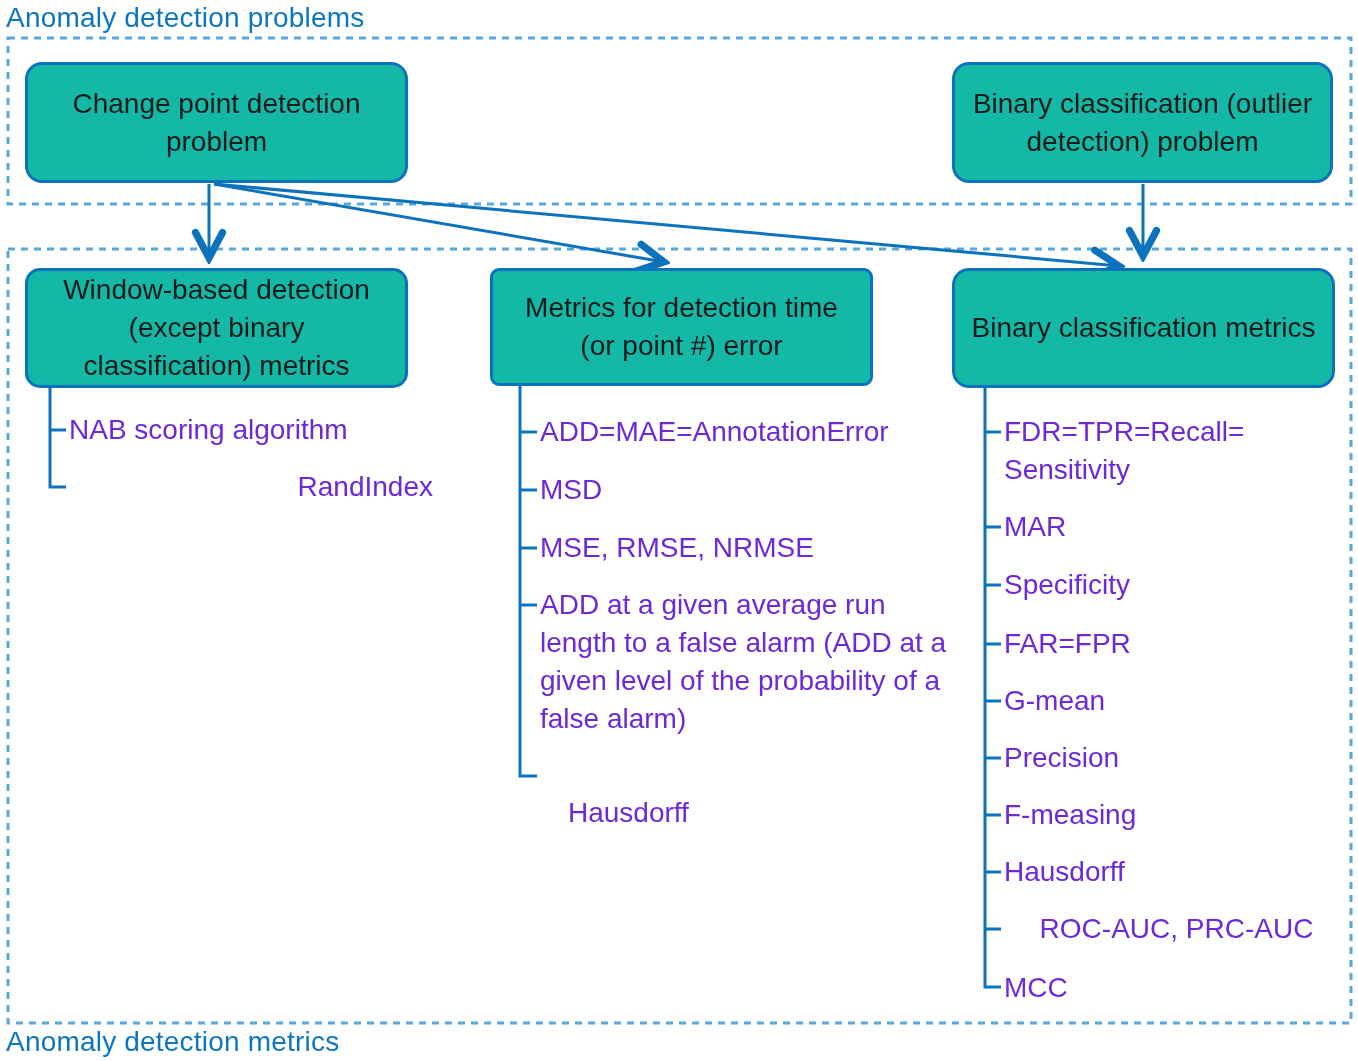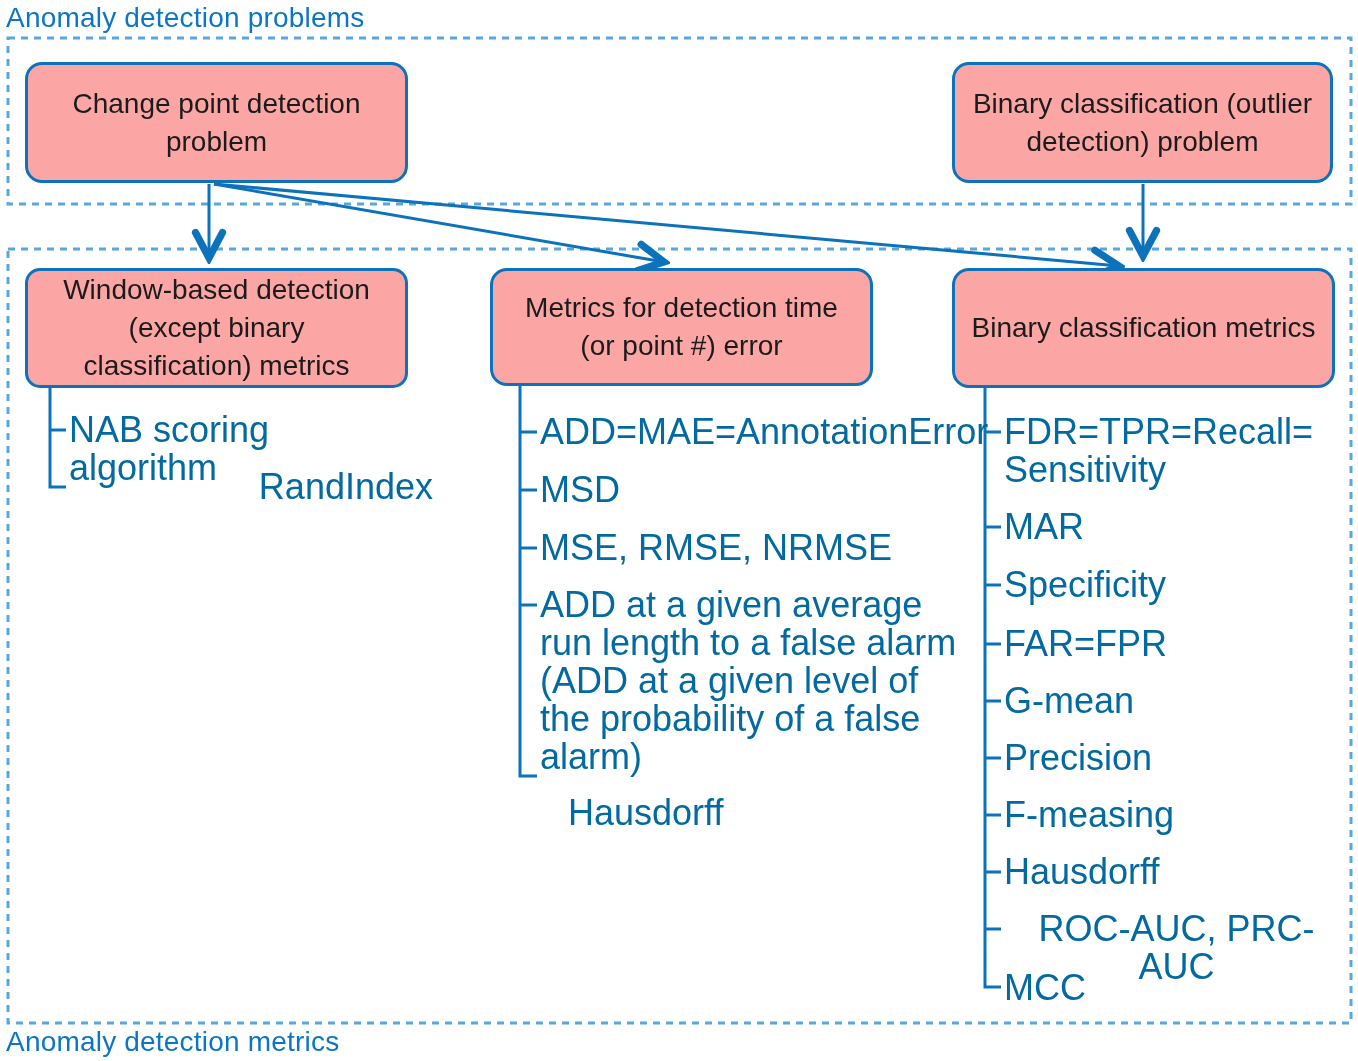--- a/index.html
+++ b/index.html
@@ -17,35 +17,35 @@
     font-weight:500;
     color:#0d76c3;
     white-space:nowrap;
     letter-spacing:0.2px;
   }
   .node{
     position:absolute;
     box-sizing:border-box;
     border:3px solid #0d72bc;
     border-radius:17px;
-    background:#fca5a5;
+    background:#14b8a6;
     display:flex;
     align-items:center;
     justify-content:center;
     text-align:center;
     font-size:28px;
     line-height:38px;
     padding:6px 14px;
     color:#1b1b1b;
   }
   .li{
     position:absolute;
-    font-size:36px;
+    font-size:28px;
     line-height:38px;
-    color:#0369a1;
+    color:#6d28d9;
   }
   svg.wires{position:absolute;left:0;top:0;}
 </style>
 </head>
 <body>
 
 <div class="canvas">
 
   <div class="group-label" style="left:6px;top:2px;">Anomaly detection problems</div>
   <div class="group-label" style="left:6px;top:1026px;">Anomaly detection metrics</div>
@@ -83,21 +83,21 @@
     <line x1="985" y1="758" x2="1001" y2="758" stroke="#0d72bc" stroke-width="3"></line>
     <line x1="985" y1="815" x2="1001" y2="815" stroke="#0d72bc" stroke-width="3"></line>
     <line x1="985" y1="872" x2="1001" y2="872" stroke="#0d72bc" stroke-width="3"></line>
     <line x1="985" y1="929" x2="1001" y2="929" stroke="#0d72bc" stroke-width="3"></line>
   </svg>
 
   <div class="node" style="left:25px;top:62px;width:383px;height:121px;">Change point detection problem</div>
   <div class="node" style="left:952px;top:62px;width:381px;height:121px;">Binary classification (outlier detection) problem</div>
 
   <div class="node" style="left:25px;top:268px;width:383px;height:120px;border-radius:15px;">Window-based detection (except binary classification) metrics</div>
-  <div class="node" style="left:490px;top:268px;width:383px;height:118px;">Metrics for detection time (or point #) error</div>
+  <div class="node" style="left:490px;top:268px;width:383px;height:118px;border-radius:9px;">Metrics for detection time (or point #) error</div>
   <div class="node" style="left:952px;top:268px;width:383px;height:120px;">Binary classification metrics</div>
 
   <div class="li" style="left:69px;top:411px;width:350px;">NAB scoring algorithm</div>
   <div class="li" style="left:83px;top:468px;width:350px;text-align:right;">RandIndex</div>
 
   <div class="li" style="left:540px;top:413px;width:425px;">ADD=MAE=AnnotationError</div>
   <div class="li" style="left:540px;top:529px;width:425px;">MSE, RMSE, NRMSE</div>
   <div class="li" style="left:540px;top:471px;width:425px;">MSD</div>
   <div class="li" style="left:540px;top:586px;width:420px;">ADD at a given average run length to a false alarm (ADD at a given level of the probability of a false alarm)</div>
   <div class="li" style="left:568px;top:758px;width:425px;margin-top:36px;">Hausdorff</div>

